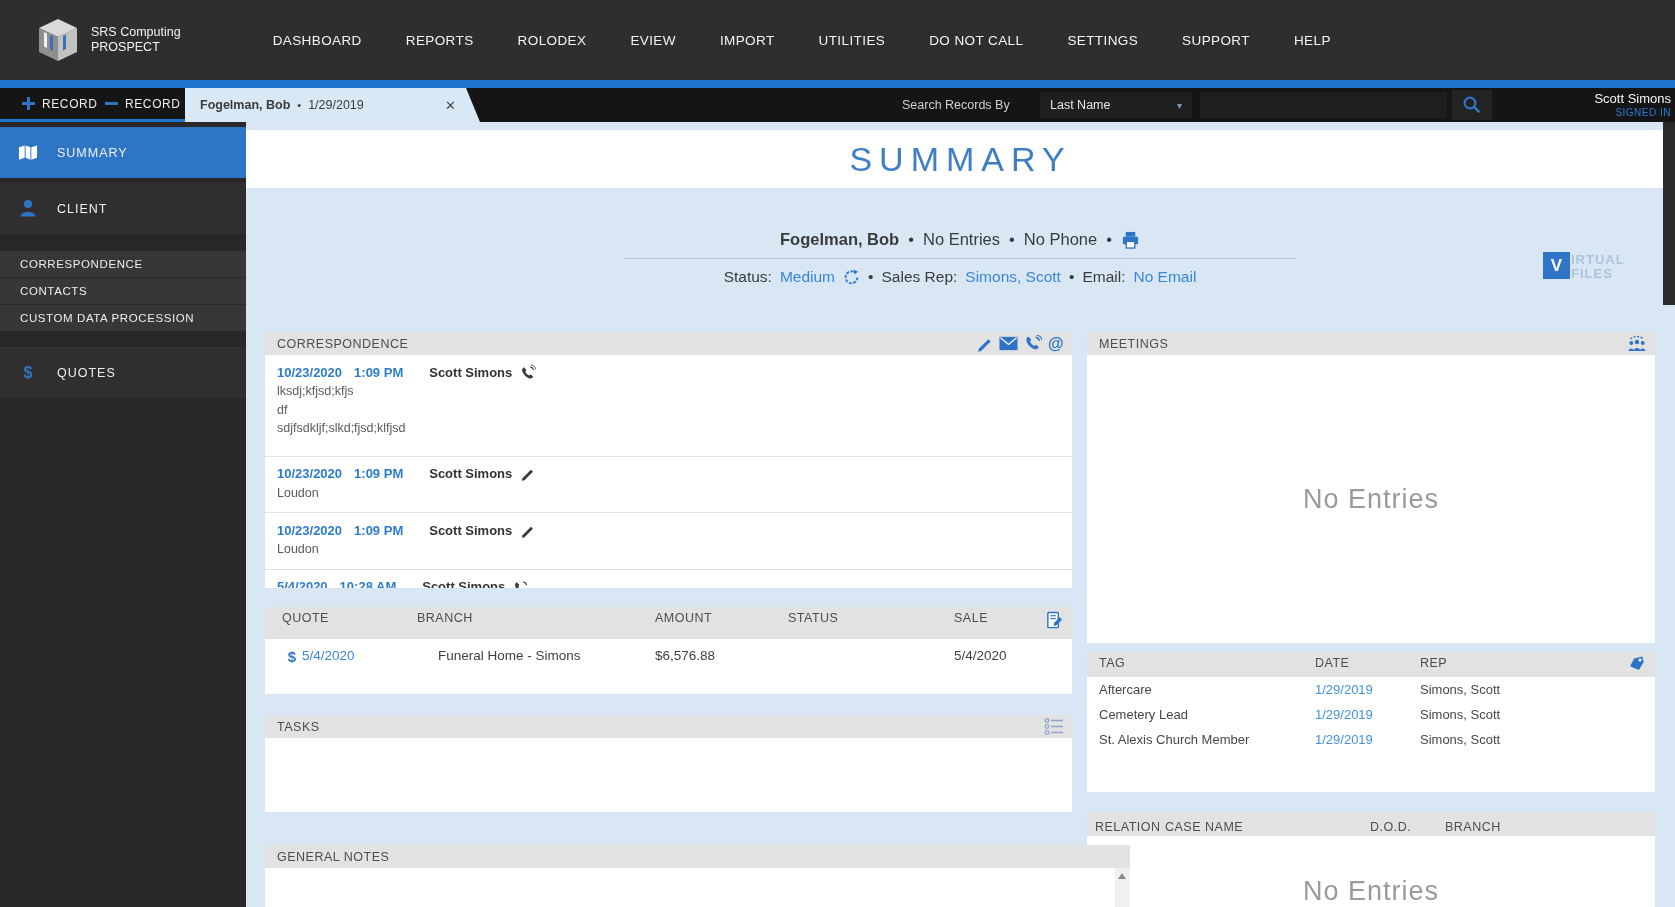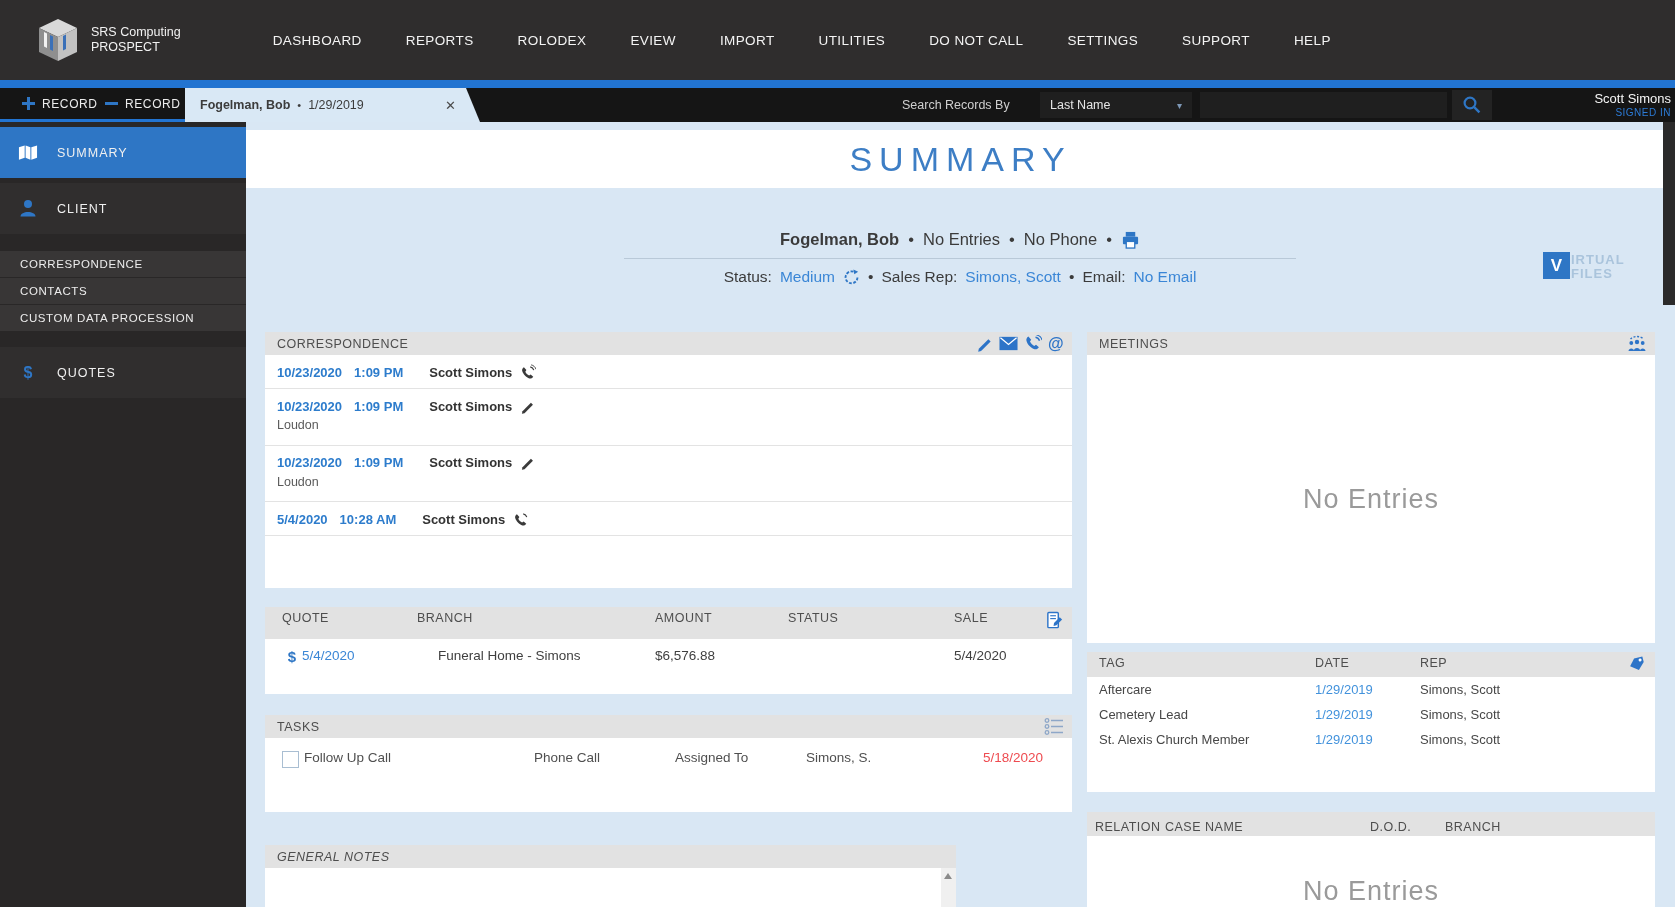--- a/index.html
+++ b/index.html
@@ -120,21 +120,21 @@
   .chkbox{position:absolute;left:17px;top:1px;width:15px;height:15px;border:1px solid #a9bed2;background:#fff;cursor:pointer;}
   .due-red{color:#ee4b50;}
 
   
   .p-rel{left:841px;top:690px;width:568px;height:95px;}
   .p-rel .panel-h{position:relative;padding:0;height:24px;}
   .rl{position:absolute;top:8px;font-size:12.5px;color:#4e4e4e;letter-spacing:.5px;}
   .p-rel .body{height:71px;display:flex;align-items:flex-end;justify-content:center;padding-bottom:0;}
 
   
-  .p-notes{left:19px;top:723px;width:691px;height:62px;font-style:italic;}
+  .p-notes{left:19px;top:723px;width:865px;height:62px;}
   .notes-body{position:relative;height:39px;}
   .scrollbar{position:absolute;right:0;top:0;width:15px;height:39px;background:#f0f0f0;cursor:pointer;}
   .scroll-up{position:absolute;top:5px;left:3px;width:0;height:0;
              border-left:4.5px solid transparent;border-right:4.5px solid transparent;
              border-bottom:6px solid #8a8a8a;}
 
   .darkstrip{position:absolute;left:1663px;top:122px;width:12px;height:183px;background:#2b2a2a;}
 </style>
 </head>
 <body>
@@ -315,20 +315,25 @@
         <div class="c-head">
           <span class="c-date">10/23/2020</span>
           <span class="c-time">1:09 PM</span>
           <span class="c-rep">Scott Simons</span>
           <svg width="16" height="16" viewBox="0 0 18 18" class="icn">
             <path d="M4.4 3.6 C2.8 4.6 2 6.2 2.5 7.9 C3.5 11.5 7 15 10.6 16.2 C12.3 16.7 13.9 15.9 14.9 14.3 L12 11.8 L10.2 12.9 C8.4 12 6.8 10.4 6 8.6 L7.2 6.7 Z" fill="#3a3a3a"></path>
             <path d="M11.5 3.2 C13.3 3.5 15 5 15.5 6.8" fill="none" stroke="#3a3a3a" stroke-width="1.3"></path>
             <path d="M12.5 1 C15 1.4 17.4 3.5 18 6" fill="none" stroke="#3a3a3a" stroke-width="1"></path>
           </svg>
         </div>
+        <div class="c-lines">
+          <div class="c-line">lksdj;kfjsd;kfjs</div>
+          <div class="c-line">df</div>
+          <div class="c-line">sdjfsdkljf;slkd;fjsd;klfjsd</div>
+        </div>
       </div>
       <div class="c-entry">
         <div class="c-head">
           <span class="c-date">10/23/2020</span>
           <span class="c-time">1:09 PM</span>
           <span class="c-rep">Scott Simons</span>
           <svg width="15" height="15" viewBox="0 0 18 18" class="icn">
             <path d="M3 14.6 L13.1 4.5 L15.5 6.9 L5.4 17 L2.3 17.7 Z" fill="#3a3a3a"></path>
           </svg>
         </div>
@@ -444,28 +449,20 @@
           <svg width="20" height="19" viewBox="0 0 20 19" class="icn">
             <circle cx="3" cy="3.5" r="1.8" fill="none" stroke="#8ea7c8" stroke-width="1.3"></circle>
             <circle cx="3" cy="9.5" r="1.8" fill="none" stroke="#8ea7c8" stroke-width="1.3"></circle>
             <circle cx="3" cy="15.5" r="1.8" fill="none" stroke="#8ea7c8" stroke-width="1.3"></circle>
             <line x1="7" y1="3.5" x2="19" y2="3.5" stroke="#8ea7c8" stroke-width="1.5"></line>
             <line x1="7" y1="9.5" x2="19" y2="9.5" stroke="#8ea7c8" stroke-width="1.5"></line>
             <line x1="7" y1="15.5" x2="19" y2="15.5" stroke="#8ea7c8" stroke-width="1.5"></line>
           </svg>
         </span>
       </div>
-      <div class="t-row">
-        <span class="chkbox"></span>
-        <span class="t-cell" style="left:39px">Follow Up Call</span>
-        <span class="t-cell" style="left:269px">Phone Call</span>
-        <span class="t-cell" style="left:410px">Assigned To</span>
-        <span class="t-cell" style="left:541px">Simons, S.</span>
-        <span class="t-cell due-red" style="left:718px">5/18/2020</span>
-      </div>
     </div>
 
     <div class="panel p-rel">
       <div class="panel-h">
         <span class="rl" style="left:8px">RELATION</span>
         <span class="rl" style="left:78px">CASE NAME</span>
         <span class="rl" style="left:283px">D.O.D.</span>
         <span class="rl" style="left:358px">BRANCH</span>
       </div>
       <div class="body">

